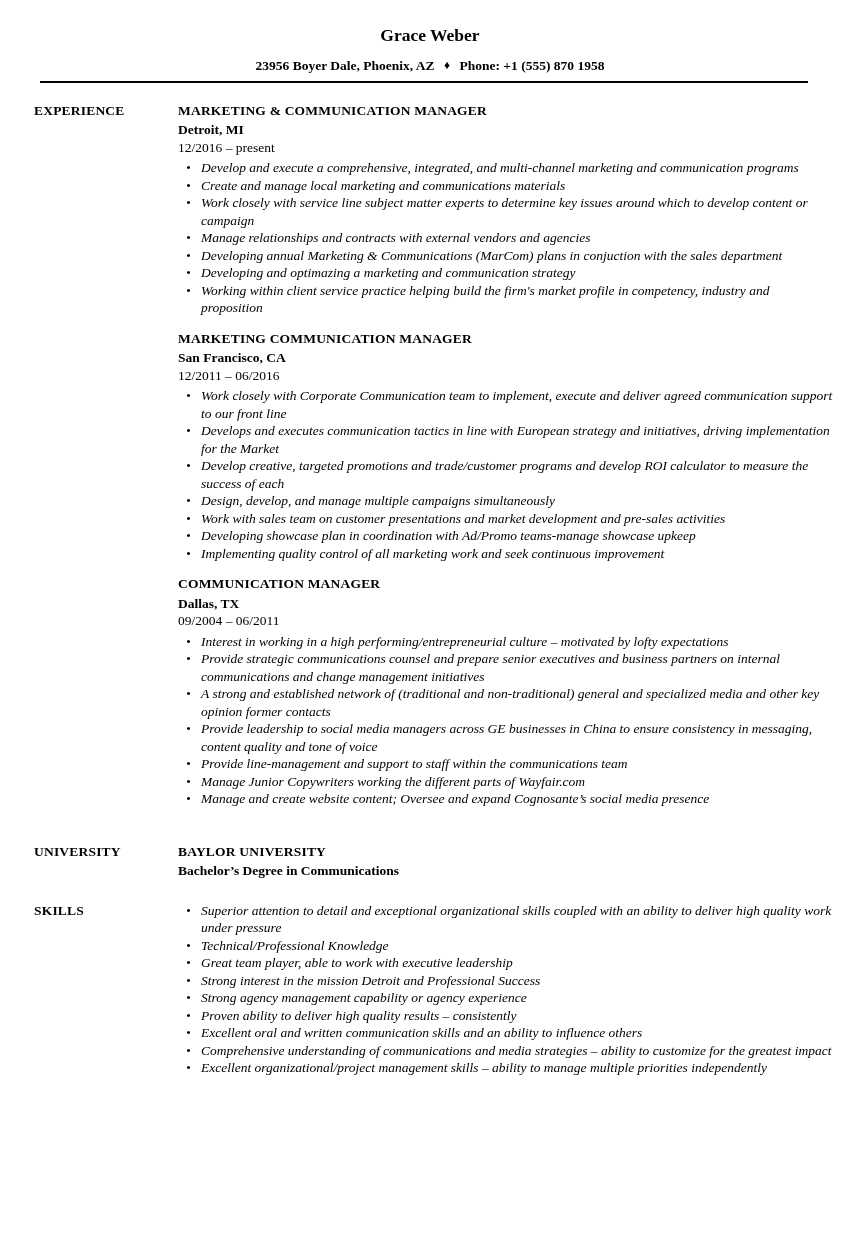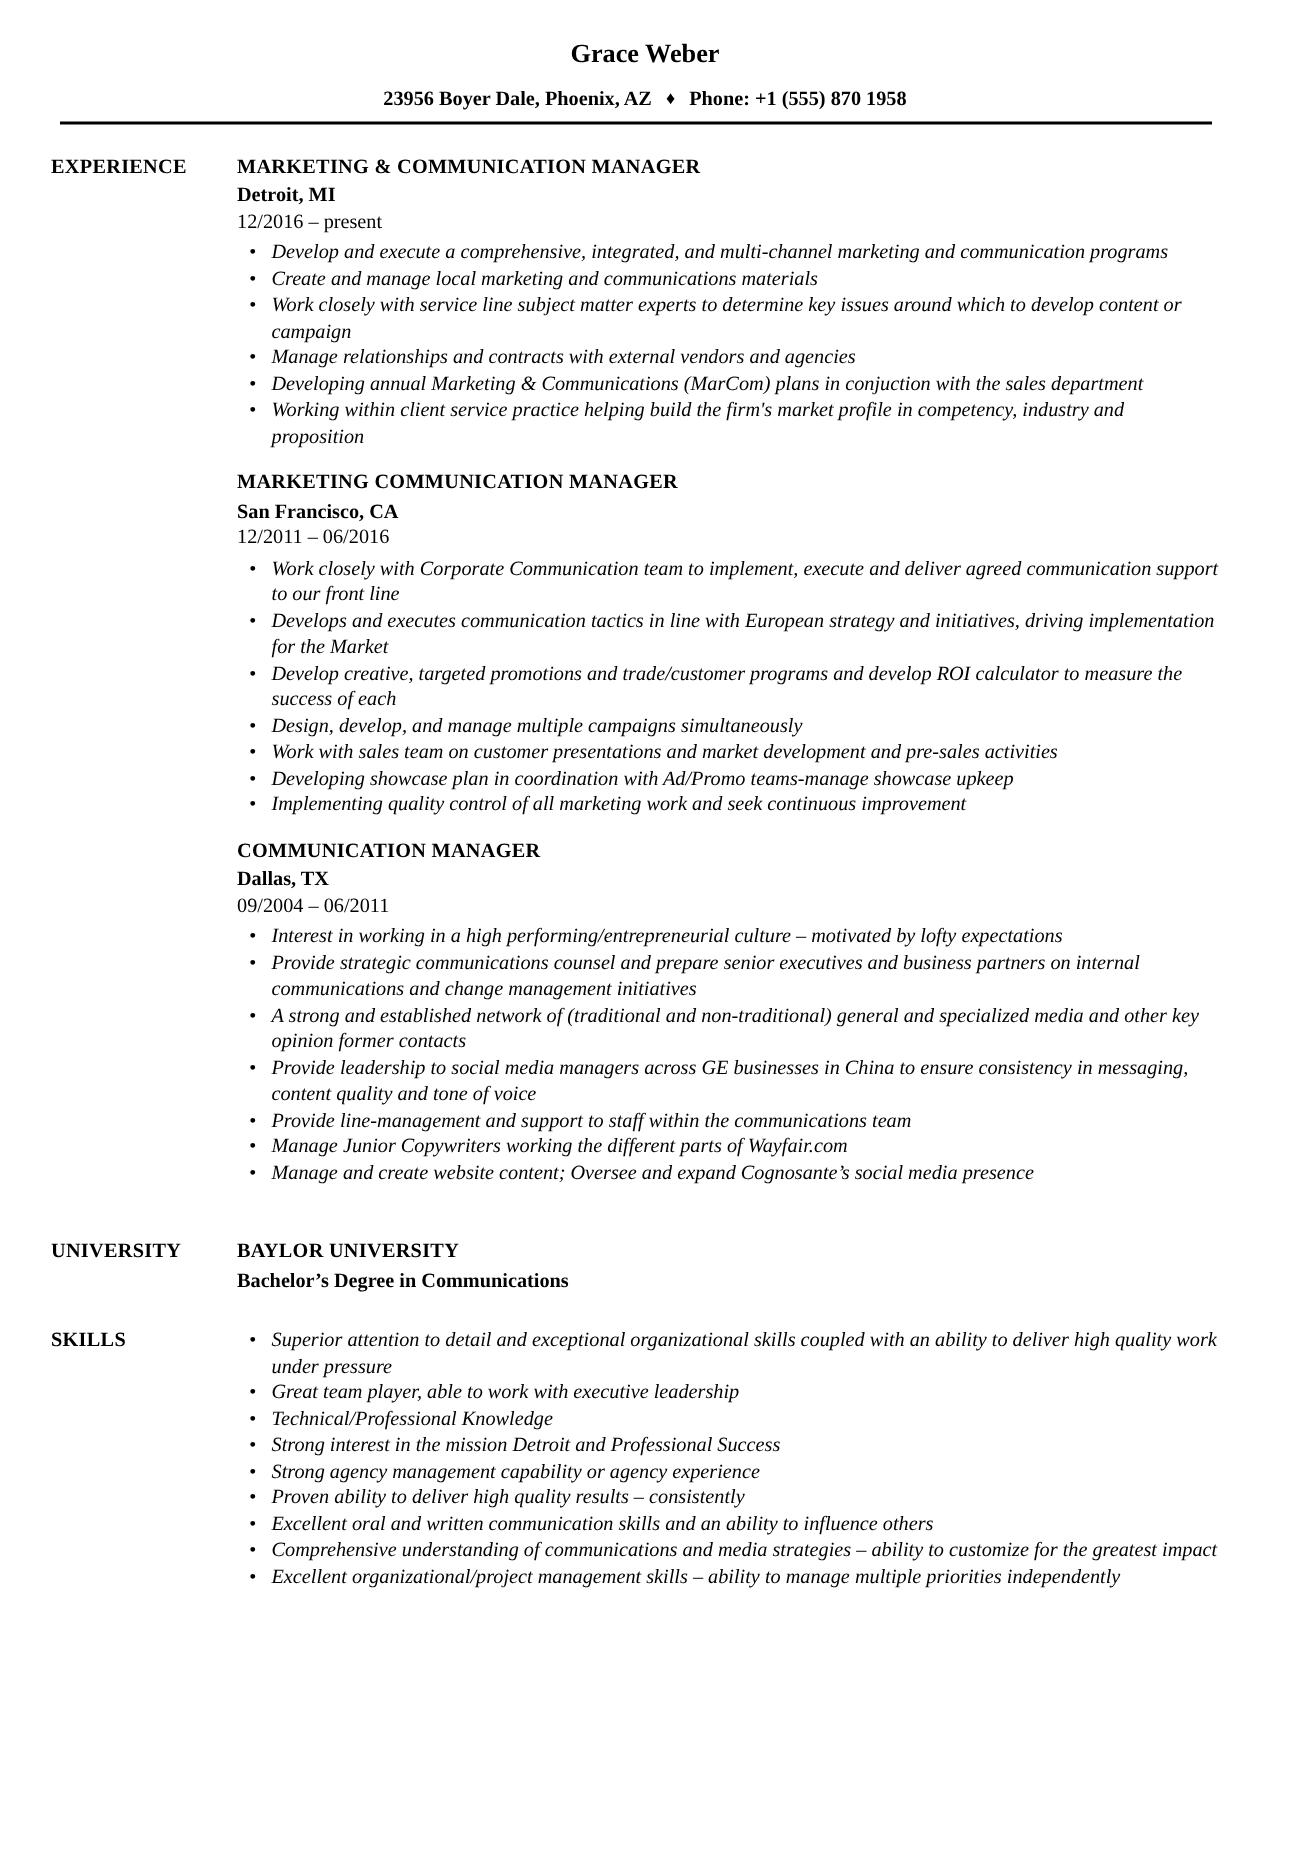--- a/index.html
+++ b/index.html
@@ -89,20 +89,21 @@
     font-style: italic;
   }
   ul.bullets li::before {
     content: "\2022";
     position: absolute;
     left: 8px;
     top: 0;
   }
   .section {
     margin-bottom: 22px;
+    gap: 20px;
   }
   .section-skills ul.bullets {
     margin-top: 0;
   }
 </style>
 </head>
 <body>
 
 <div class="page">
 
@@ -125,20 +126,21 @@
         <div class="job">
           <div class="job-title">MARKETING &amp; COMMUNICATION MANAGER</div>
           <div class="job-location">Detroit, MI</div>
           <div class="job-dates">12/2016 – present</div>
           <ul class="bullets">
             <li>Develop and execute a comprehensive, integrated, and multi-channel marketing and communication programs</li>
             <li>Create and manage local marketing and communications materials</li>
             <li>Work closely with service line subject matter experts to determine key issues around which to develop content or campaign</li>
             <li>Manage relationships and contracts with external vendors and agencies</li>
             <li>Developing annual Marketing &amp; Communications (MarCom) plans in conjuction with the sales department</li>
+            <li>Developing and optimazing a marketing and communication strategy</li>
             <li>Working within client service practice helping build the firm's market profile in competency, industry and proposition</li>
           </ul>
         </div>
 
         <div class="job">
           <div class="job-title">MARKETING COMMUNICATION MANAGER</div>
           <div class="job-location">San Francisco, CA</div>
           <div class="job-dates">12/2011 – 06/2016</div>
           <ul class="bullets">
             <li>Work closely with Corporate Communication team to implement, execute and deliver agreed communication support to our front line</li>
@@ -175,22 +177,22 @@
         <div class="school-name">BAYLOR UNIVERSITY</div>
         <div class="degree">Bachelor’s Degree in Communications</div>
       </div>
     </div>
 
     <div class="row section section-skills">
       <div class="row-label">SKILLS</div>
       <div class="row-body">
         <ul class="bullets">
           <li>Superior attention to detail and exceptional organizational skills coupled with an ability to deliver high quality work under pressure</li>
+          <li>Technical/Professional Knowledge</li>
           <li>Great team player, able to work with executive leadership</li>
-          <li>Technical/Professional Knowledge</li>
           <li>Strong interest in the mission Detroit and Professional Success</li>
           <li>Strong agency management capability or agency experience</li>
           <li>Proven ability to deliver high quality results – consistently</li>
           <li>Excellent oral and written communication skills and an ability to influence others</li>
           <li>Comprehensive understanding of communications and media strategies – ability to customize for the greatest impact</li>
           <li>Excellent organizational/project management skills – ability to manage multiple priorities independently</li>
         </ul>
       </div>
     </div>
 

